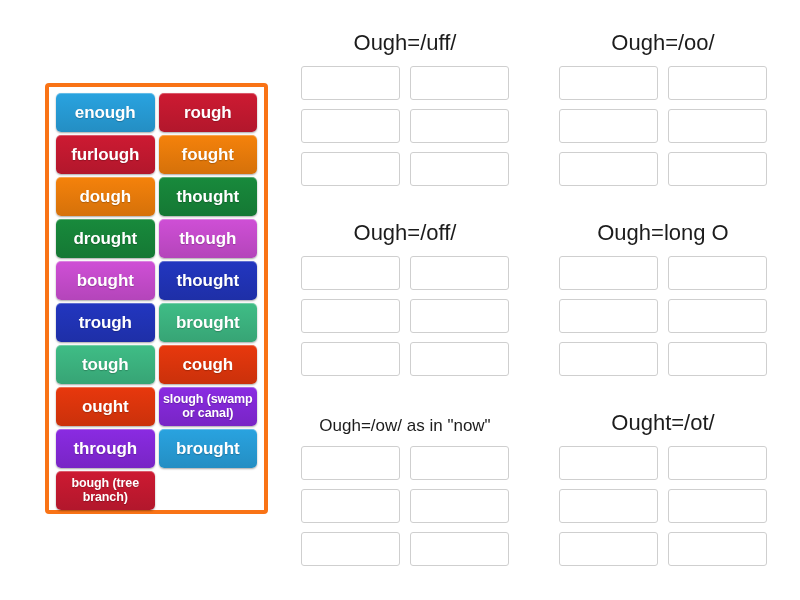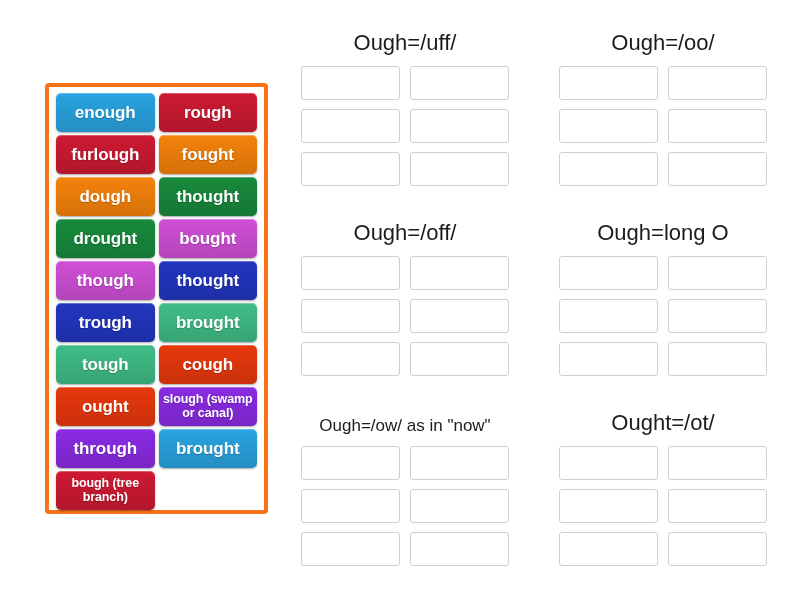--- a/index.html
+++ b/index.html
@@ -92,22 +92,22 @@
 
   <div id="tile-tray">
     <div class="tile-grid">
         <div class="tile" style="background: linear-gradient(rgb(41, 163, 224), rgb(36, 142, 195));">enough</div>
         <div class="tile" style="background: linear-gradient(rgb(205, 26, 50), rgb(178, 23, 44));">rough</div>
         <div class="tile" style="background: linear-gradient(rgb(205, 26, 50), rgb(178, 23, 44));">furlough</div>
         <div class="tile" style="background: linear-gradient(rgb(245, 130, 11), rgb(213, 113, 10));">fought</div>
         <div class="tile" style="background: linear-gradient(rgb(245, 130, 11), rgb(213, 113, 10));">dough</div>
         <div class="tile" style="background: linear-gradient(rgb(24, 138, 60), rgb(21, 120, 52));">thought</div>
         <div class="tile" style="background: linear-gradient(rgb(24, 138, 60), rgb(21, 120, 52));">drought</div>
+        <div class="tile" style="background: linear-gradient(rgb(207, 79, 214), rgb(180, 69, 186));">though</div>
         <div class="tile" style="background: linear-gradient(rgb(207, 79, 214), rgb(180, 69, 186));">bought</div>
-        <div class="tile" style="background: linear-gradient(rgb(207, 79, 214), rgb(180, 69, 186));">though</div>
         <div class="tile" style="background: linear-gradient(rgb(34, 54, 192), rgb(30, 47, 167));">thought</div>
         <div class="tile" style="background: linear-gradient(rgb(34, 54, 192), rgb(30, 47, 167));">trough</div>
         <div class="tile" style="background: linear-gradient(rgb(63, 189, 134), rgb(55, 164, 117));">brought</div>
         <div class="tile" style="background: linear-gradient(rgb(63, 189, 134), rgb(55, 164, 117)); text-align: right;">tough</div>
         <div class="tile" style="background: linear-gradient(rgb(232, 56, 13), rgb(202, 49, 11));">cough</div>
         <div class="tile" style="background: linear-gradient(rgb(232, 56, 13), rgb(202, 49, 11));">ought</div>
         <div class="tile small" style="background: linear-gradient(rgb(138, 43, 226), rgb(120, 37, 197));">slough (swamp or canal)</div>
         <div class="tile" style="background: linear-gradient(rgb(138, 43, 226), rgb(120, 37, 197));">through</div>
         <div class="tile" style="background: linear-gradient(rgb(41, 163, 224), rgb(36, 142, 195));">brought</div>
         <div class="tile small" style="background: linear-gradient(rgb(205, 26, 50), rgb(178, 23, 44));">bough (tree branch)</div>

